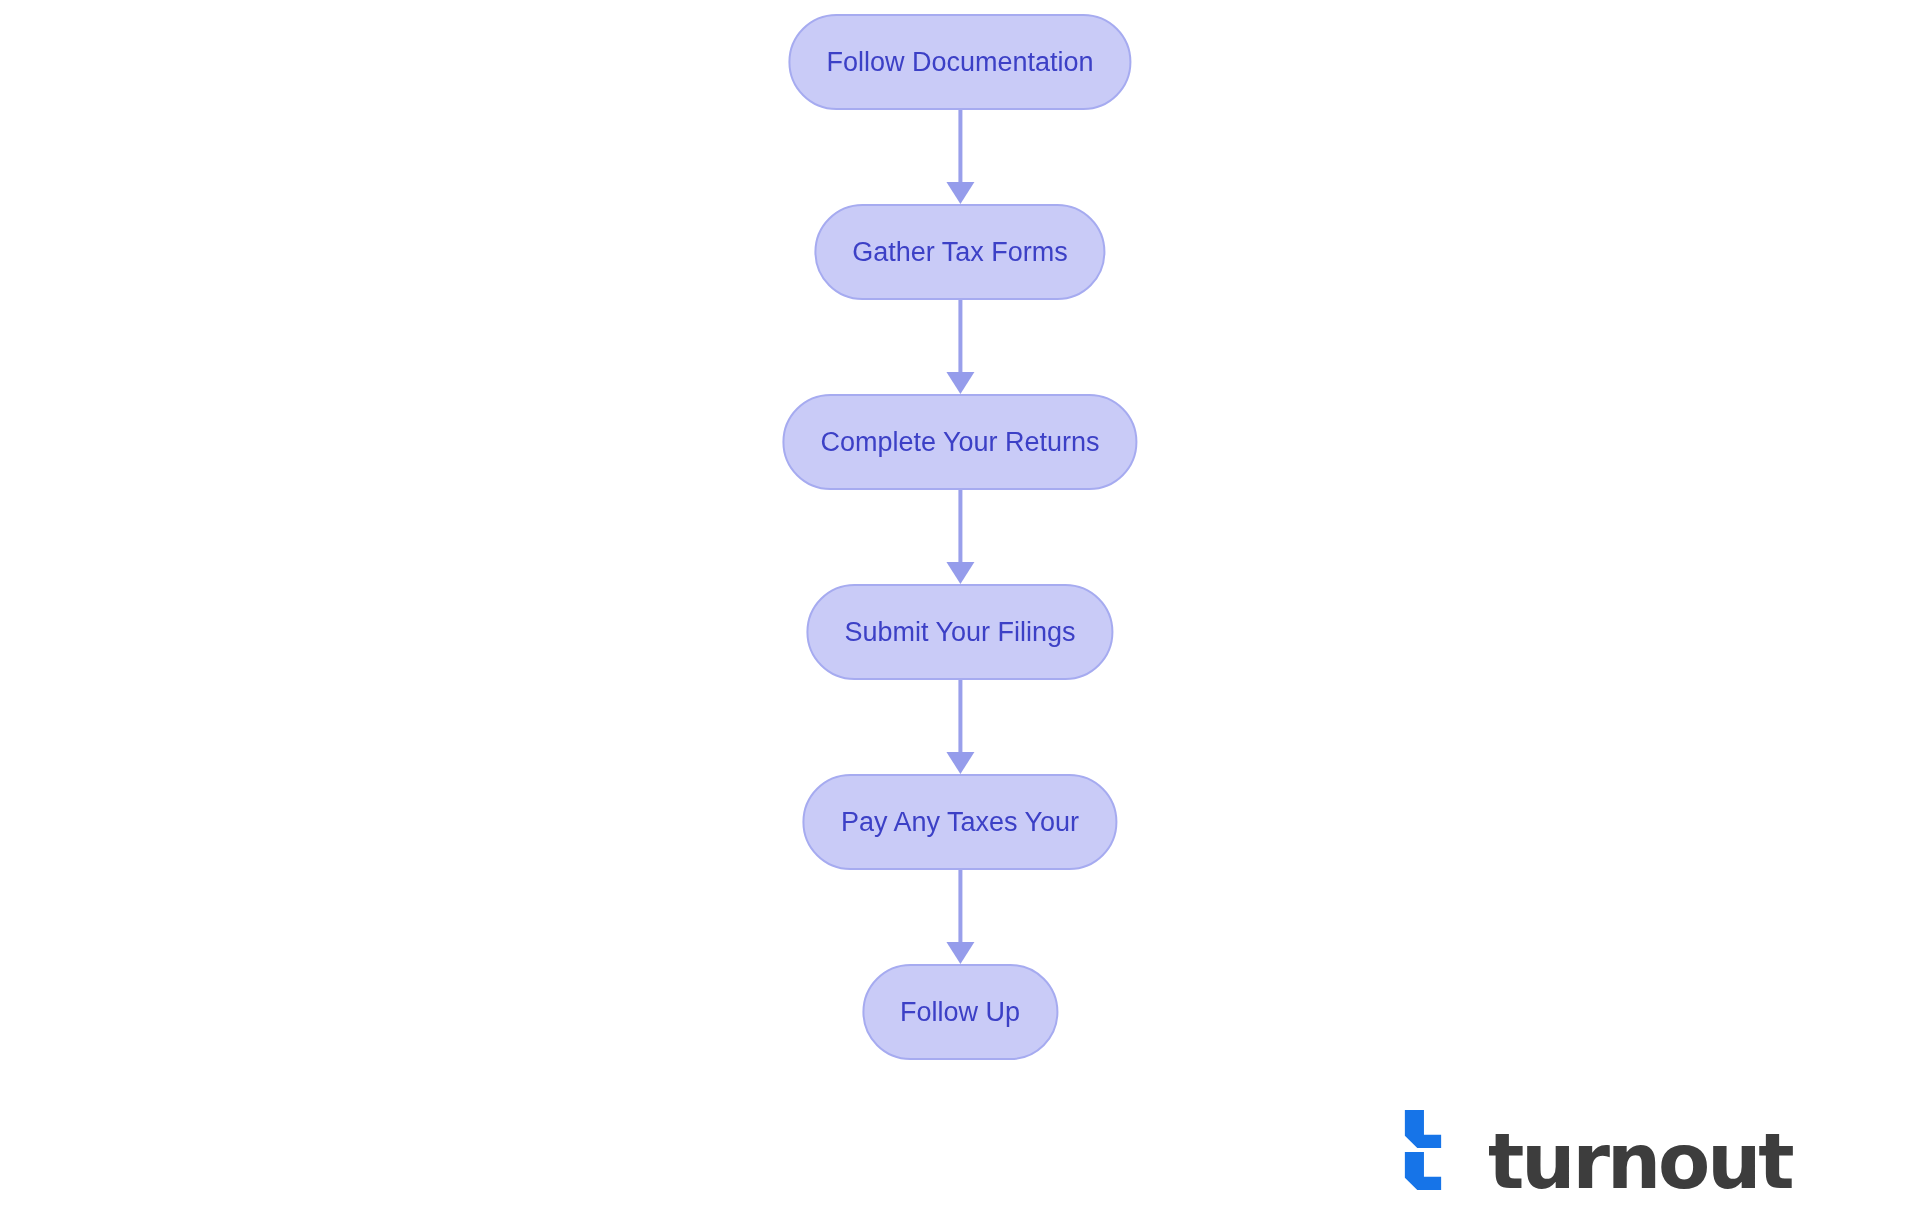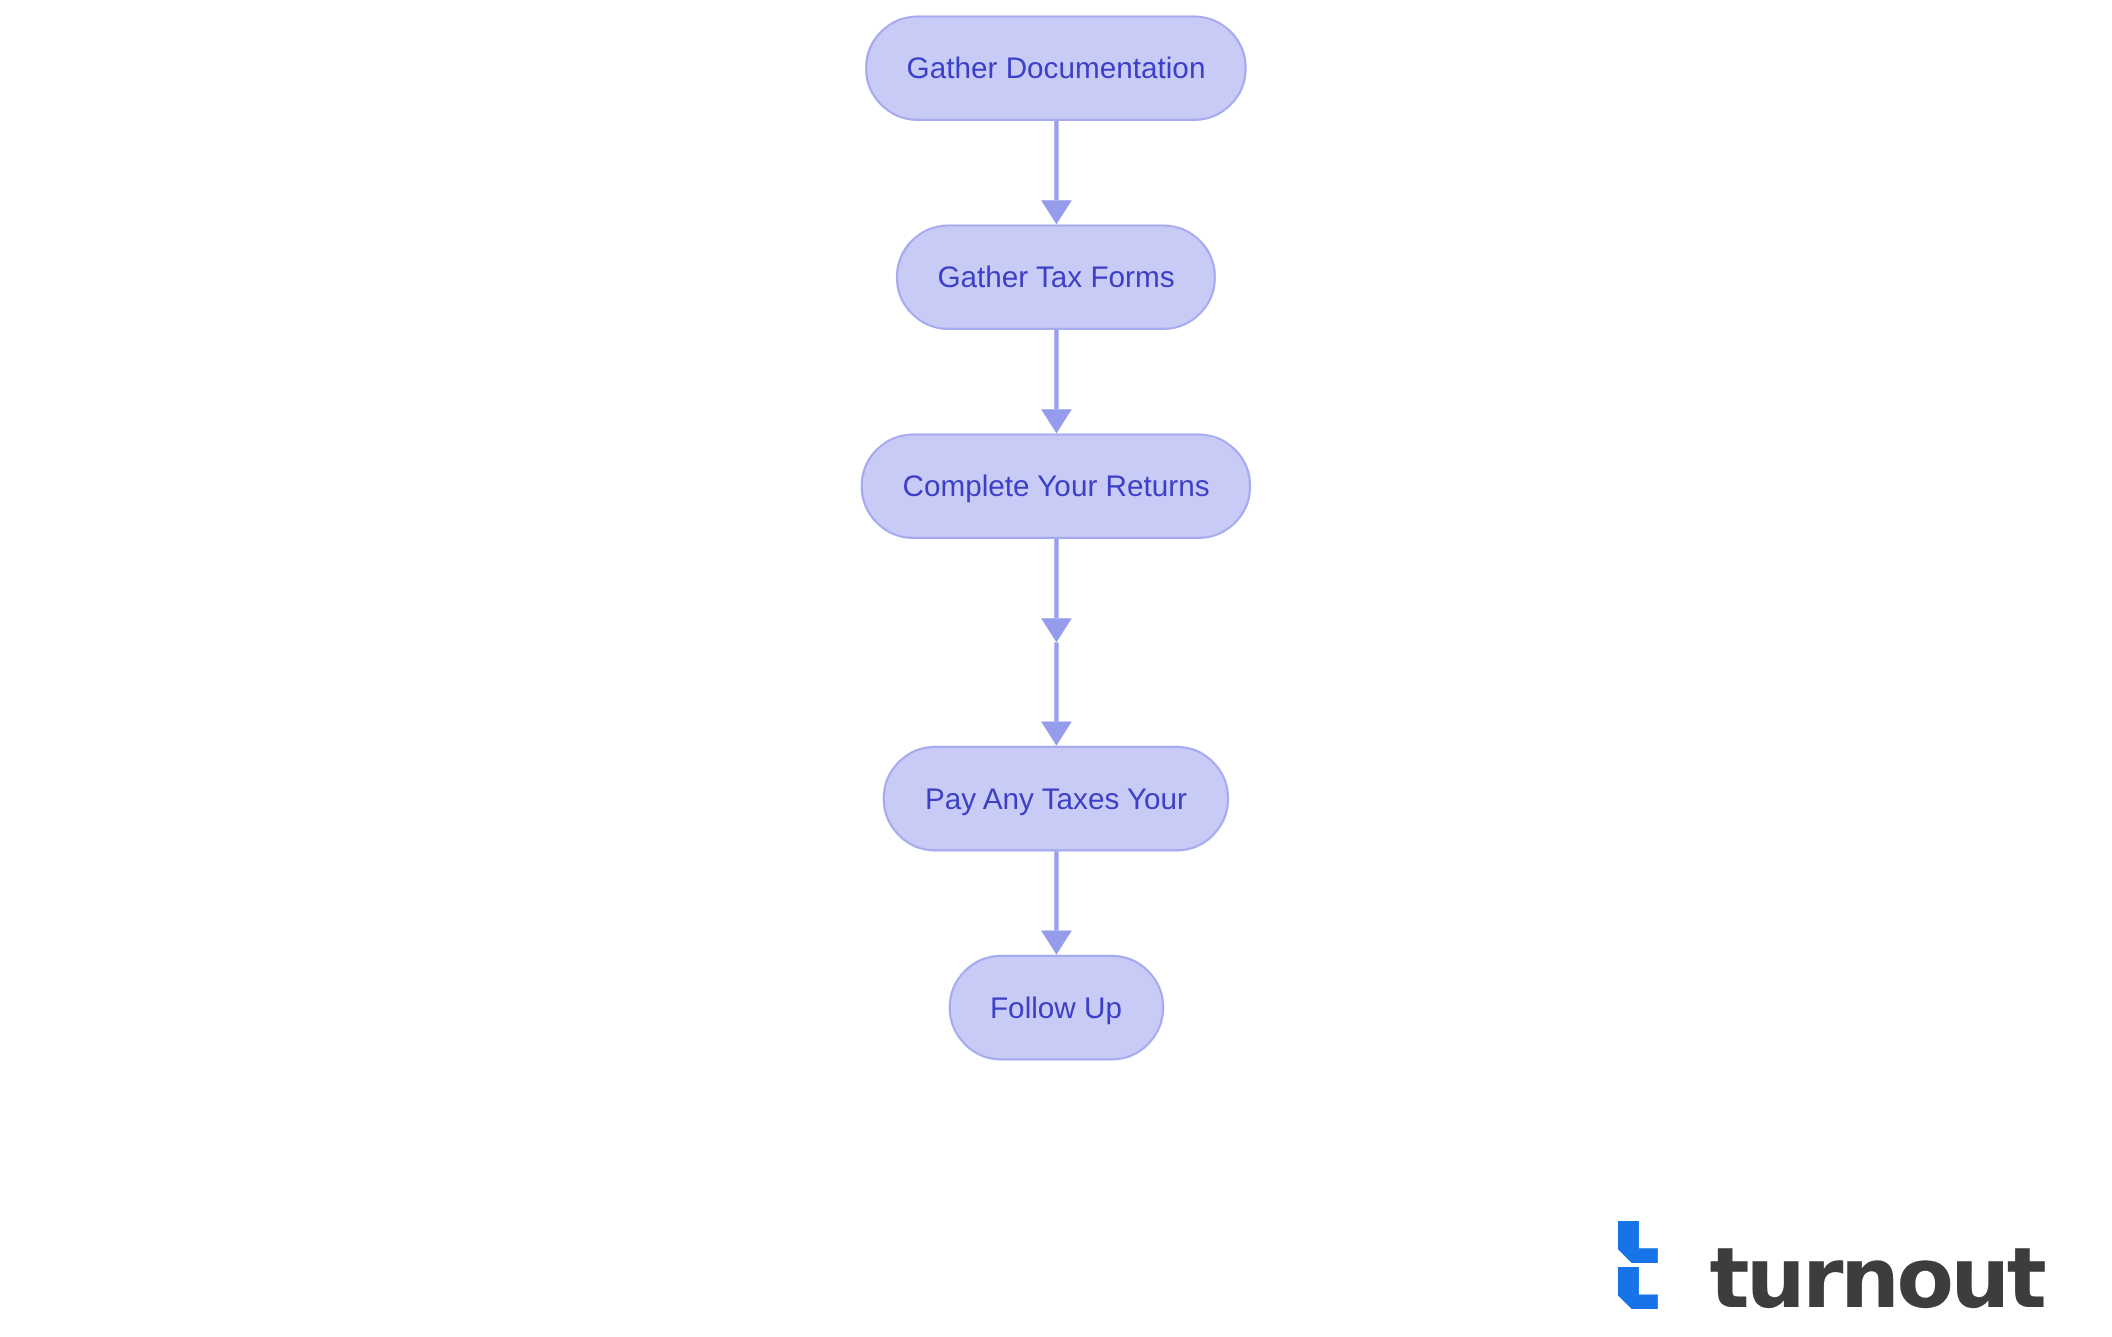--- a/index.html
+++ b/index.html
@@ -53,21 +53,21 @@
   }
   .connector .head {
     width: 0;
     height: 0;
     border-left: 14px solid transparent;
     border-right: 14px solid transparent;
     border-top: 22px solid #959ceb;
   }
   .logo {
     position: absolute;
-    left: 1468px;
+    left: 1402px;
     top: 1108px;
     display: flex;
     align-items: flex-end;
   }
   .logo-mark {
     width: 42px;
     height: 84px;
     display: block;
     margin-bottom: 2px;
   }
@@ -82,21 +82,21 @@
   }
 </style>
 </head>
 <body>
 
 <div class="canvas">
 
   <div class="flow">
 
     <div class="node">
-      <span>Gather Documentation</span>
+      <span>Follow Documentation</span>
     </div>
 
     <div class="connector">
       <div class="line"></div>
       <div class="head"></div>
     </div>
 
     <div class="node">
       <span>Gather Tax Forms</span>
     </div>
@@ -108,20 +108,23 @@
 
     <div class="node">
       <span>Complete Your Returns</span>
     </div>
 
     <div class="connector">
       <div class="line"></div>
       <div class="head"></div>
     </div>
 
+    <div class="node">
+      <span>Submit Your Filings</span>
+    </div>
 
     <div class="connector">
       <div class="line"></div>
       <div class="head"></div>
     </div>
 
     <div class="node">
       <span>Pay Any Taxes Your</span>
     </div>
 

